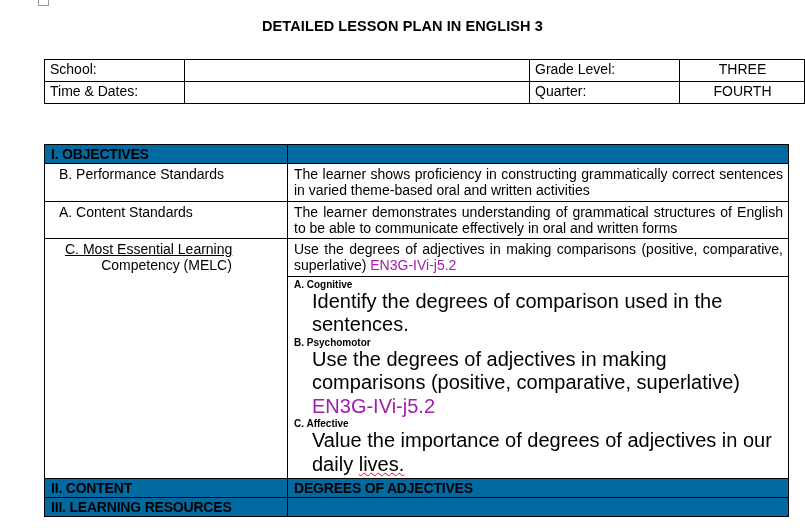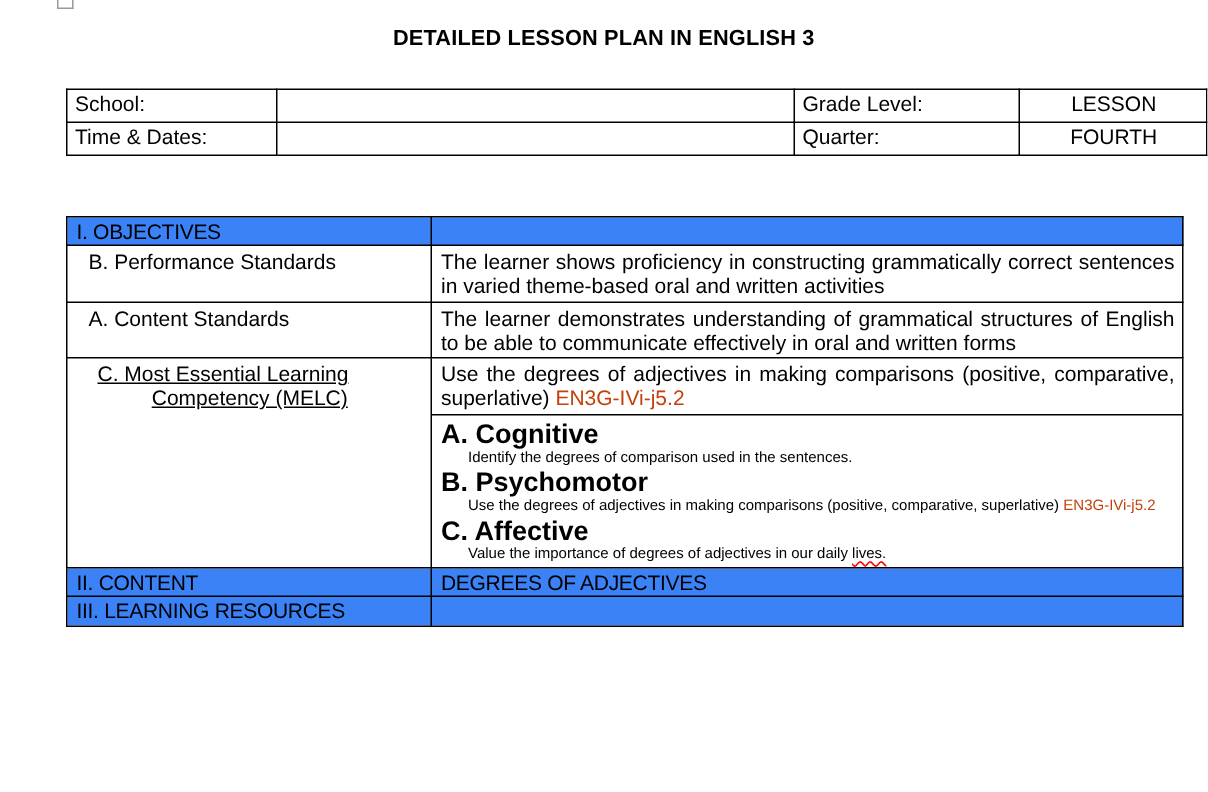--- a/index.html
+++ b/index.html
@@ -75,45 +75,45 @@
     width: 720px;
   }
   #main-table td {
     padding: 2px 5px 2px 6px;
   }
   .col-left  { width: 231px; }
   .col-right { width: 489px; }
 
   
   .band {
-    background: #3b82f6;
-    font-weight: normal;
+    background: #0369a1;
+    font-weight: bold;
     font-size: 14.5px;
     letter-spacing: -0.2px;
     padding-top: 1px !important;
     padding-bottom: 1px !important;
   }
   .band-center { text-align: left; }
 
   .just {
     text-align: justify;
     text-justify: inter-word;
   }
-  .center-lbl { text-align: center; text-decoration: underline; }
+  .center-lbl { text-align: center; }
   .lbl-pad { padding-left: 14px !important; }
 
-  .red { color: #c2410c; }
+  .red { color: #a21caf; }
 
   .sub-head {
     font-weight: bold;
-    font-size: 18px;
+    font-size: 10px;
   }
   .sub-body {
     padding-left: 18px;
-    font-size: 10px;
+    font-size: 20px;
   }
   
   .melc-split {
     border-top: 1px solid #000;
     margin: 2px -5px 0 -6px;
     padding: 2px 5px 0 6px;
   }
   
   .squiggle {
     text-decoration: underline;
@@ -128,21 +128,21 @@
 <div class="margin-mark"></div>
 
 <div class="doc-title">DETAILED LESSON PLAN IN ENGLISH 3</div>
 
 <table class="doc-table" id="header-table">
   <tbody>
     <tr>
       <td class="hc-label">School:</td>
       <td class="hc-value"></td>
       <td class="hc-label2">Grade Level:</td>
-      <td class="hc-value2">LESSON</td>
+      <td class="hc-value2">THREE</td>
     </tr>
     <tr>
       <td class="hc-label">Time &amp; Dates:</td>
       <td class="hc-value"></td>
       <td class="hc-label2">Quarter:</td>
       <td class="hc-value2">FOURTH</td>
     </tr>
   </tbody>
 </table>
 

